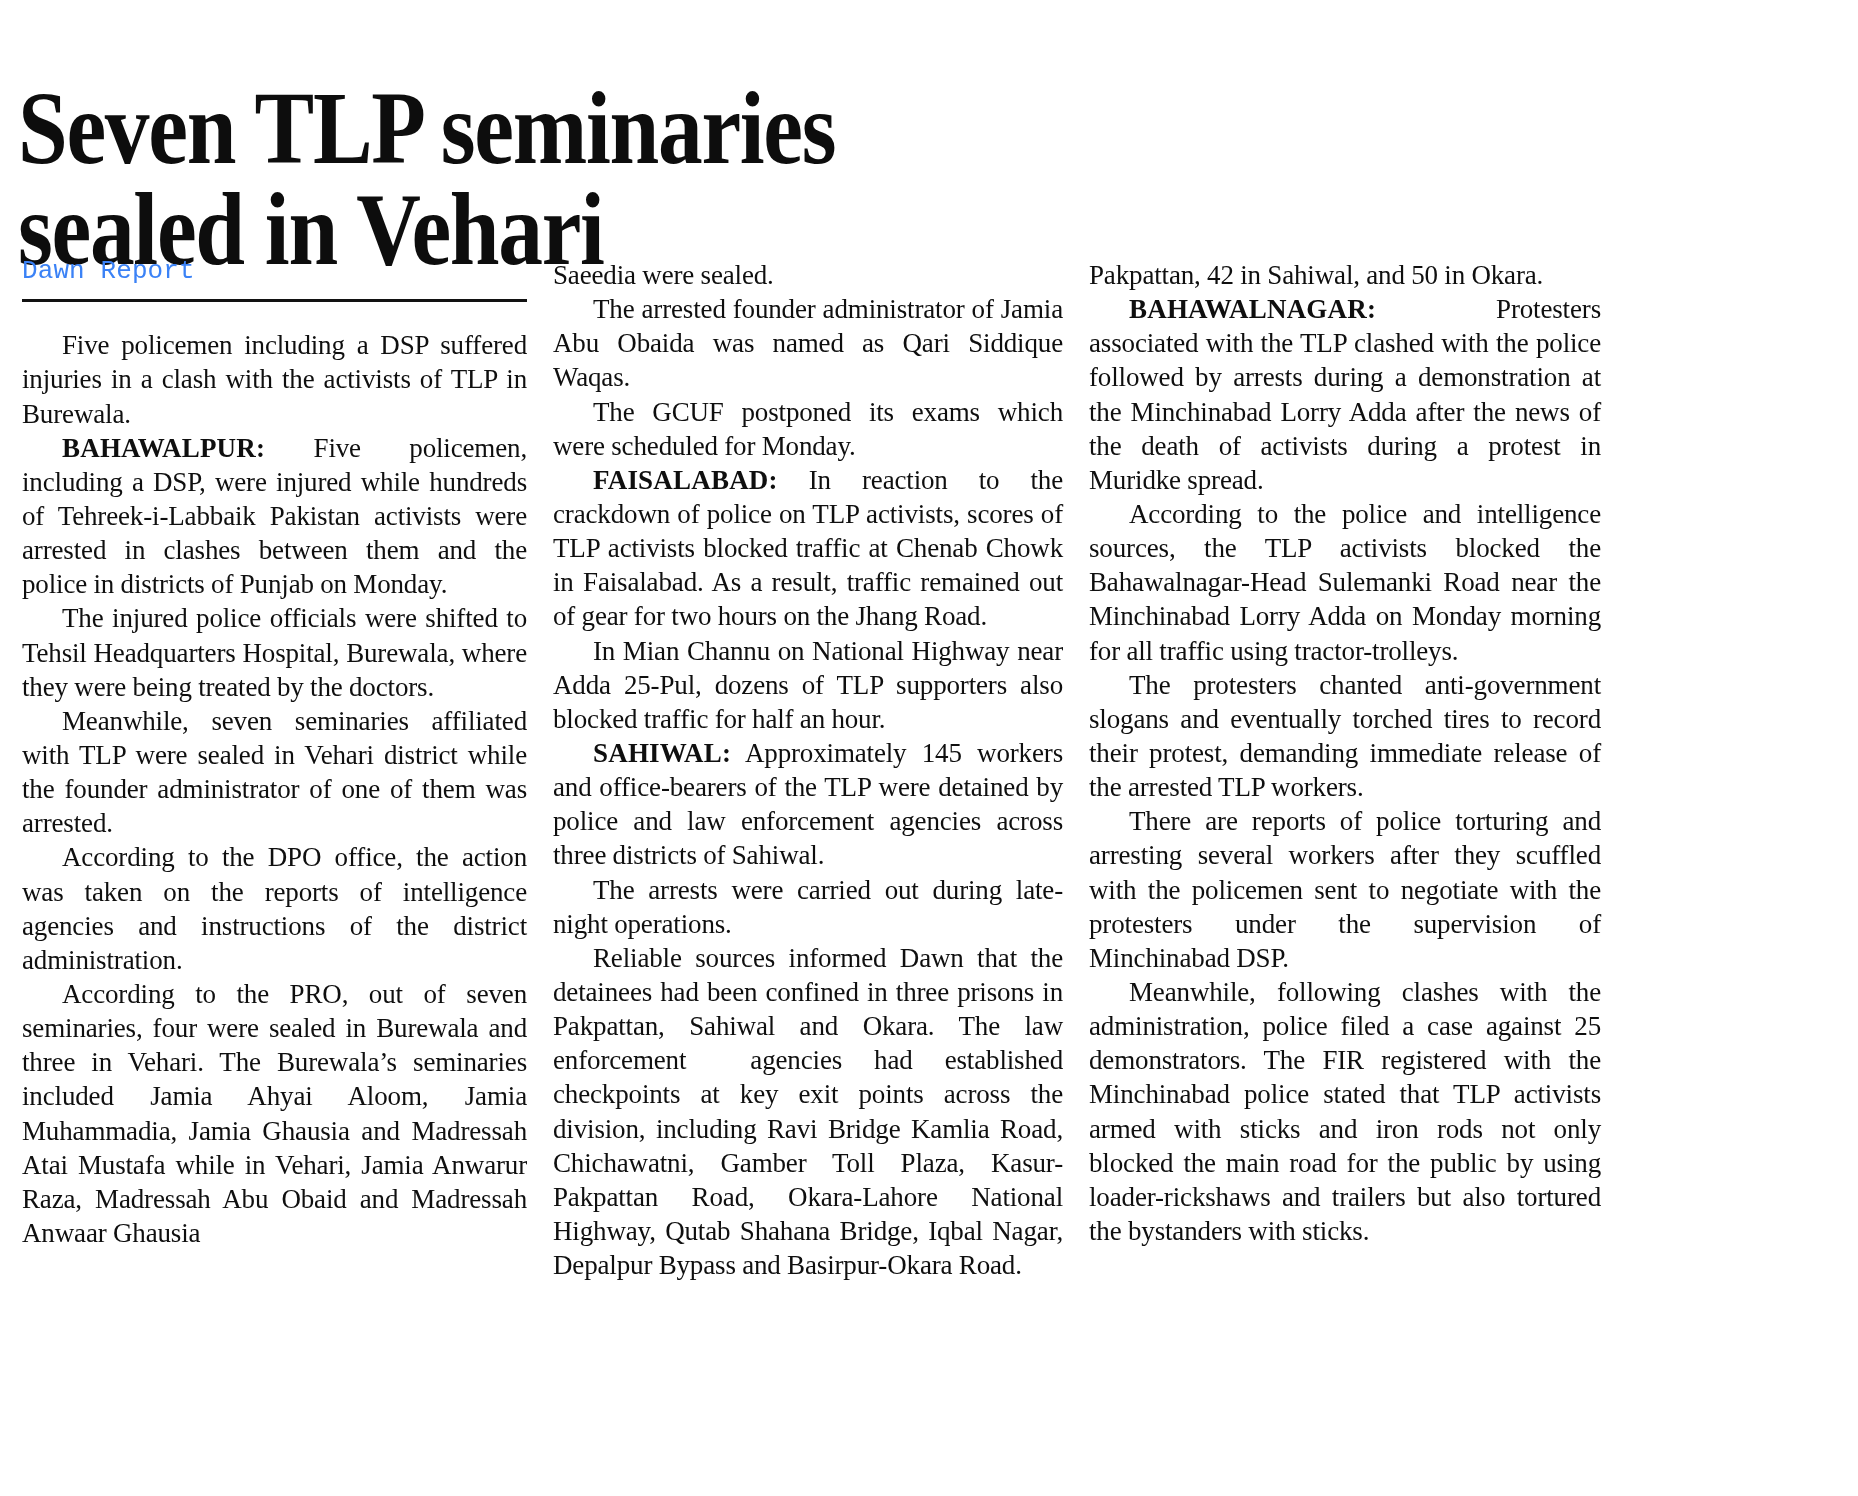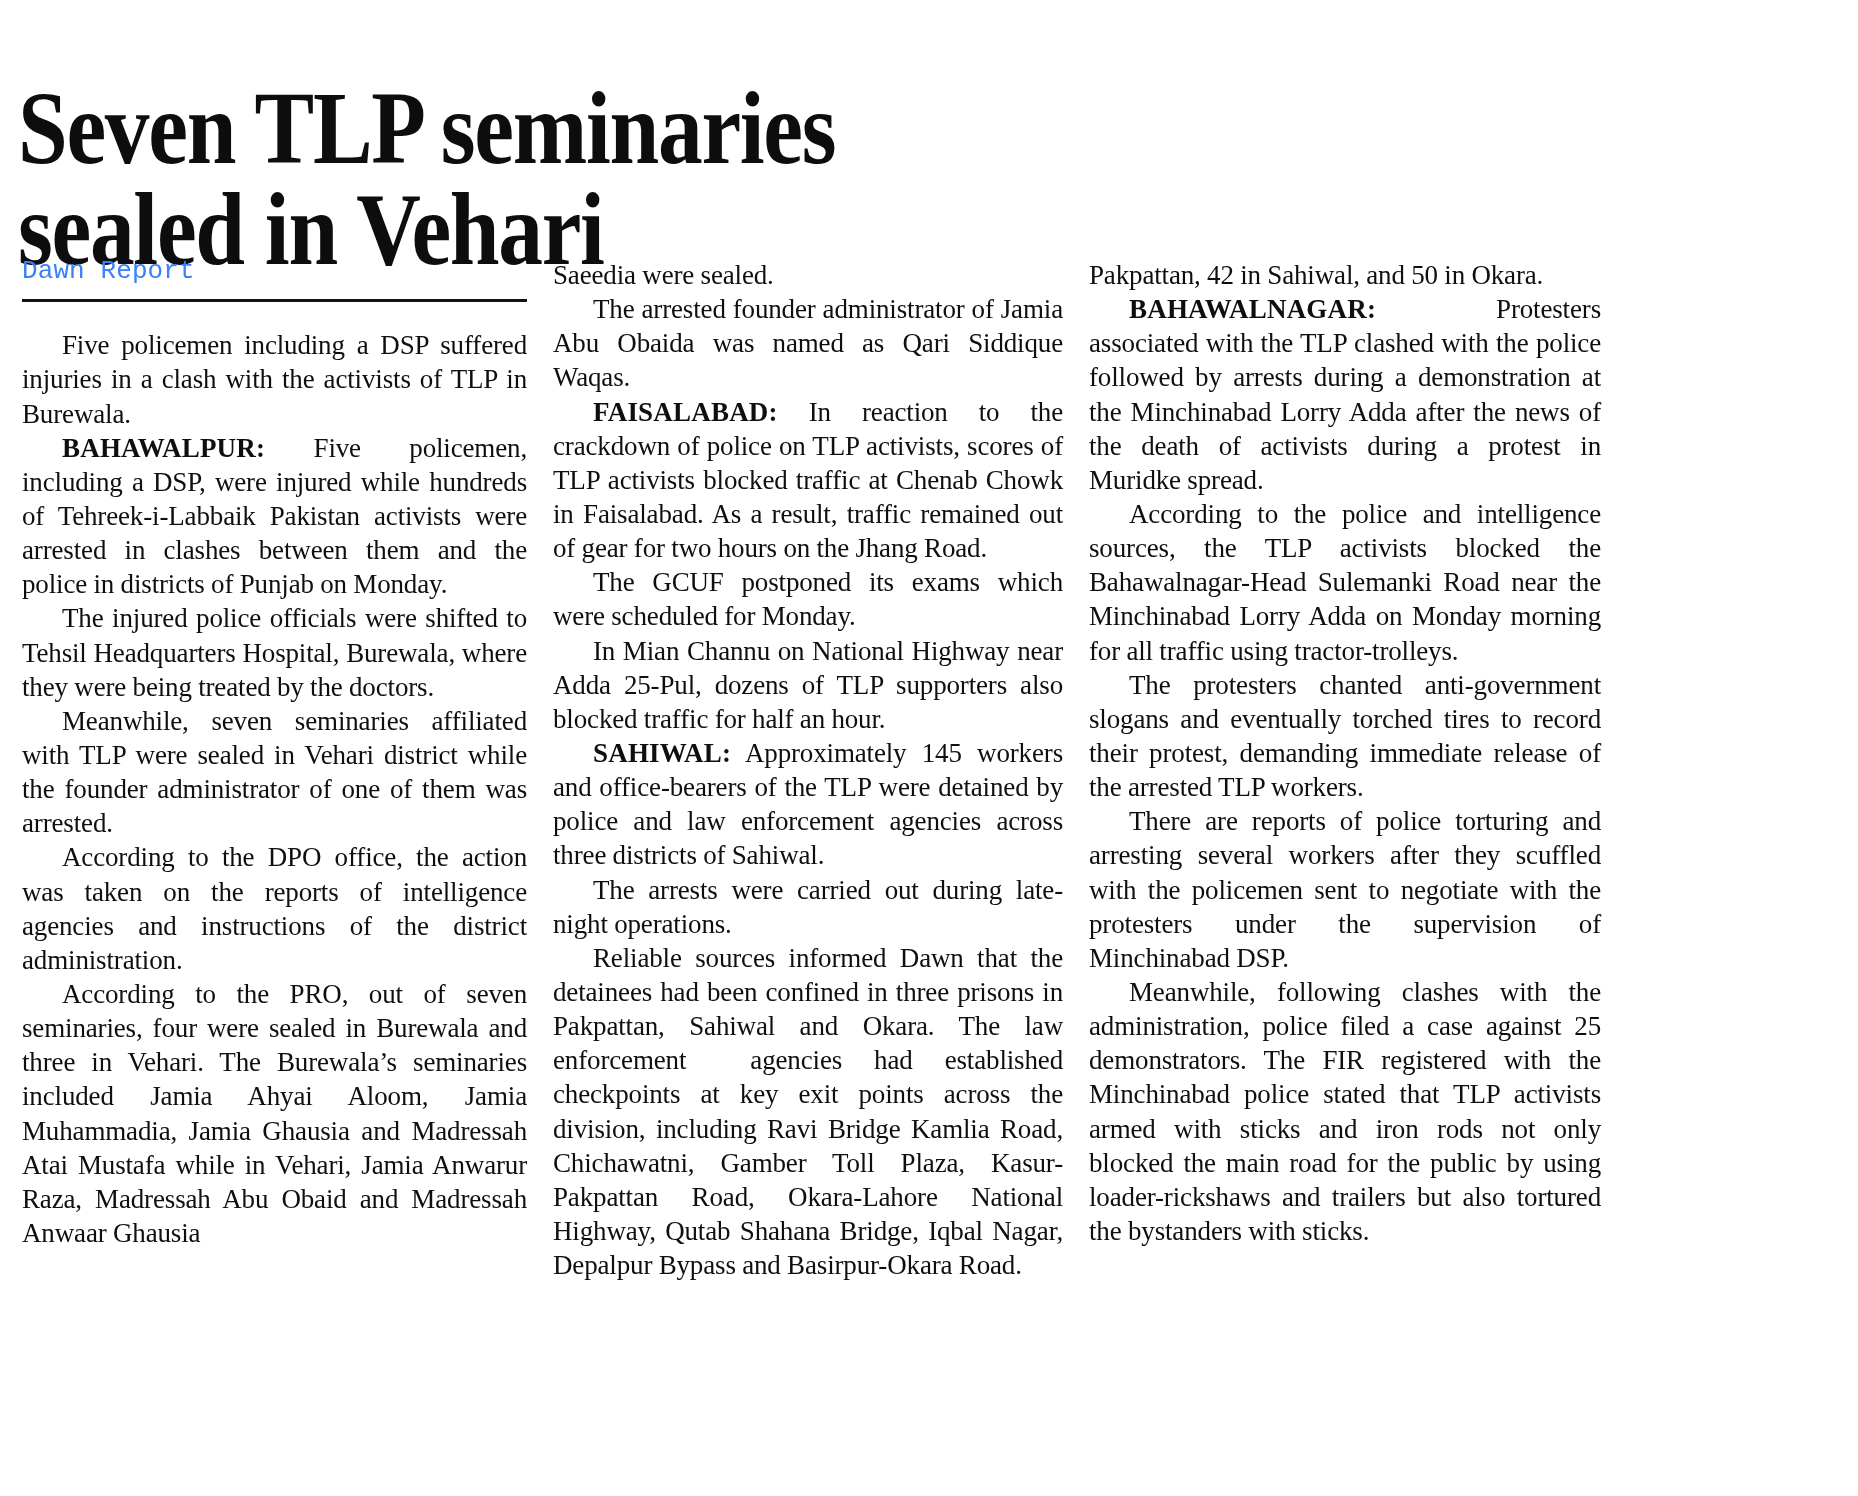--- a/index.html
+++ b/index.html
@@ -119,24 +119,24 @@
       </p>
       <p class="body">The injured police officials were shifted to Tehsil Headquarters Hospital, Burewala, where they were being treated by the doctors.</p>
       <p class="body">Meanwhile, seven seminaries affiliated with TLP were sealed in Vehari district while the founder administrator of one of them was arrested.</p>
       <p class="body">According to the DPO office, the action was taken on the reports of intelligence agencies and instructions of the district administration.</p>
       <p class="body">According to the PRO, out of seven seminaries, four were sealed in Burewala and three in Vehari. The Burewala’s seminaries included Jamia Ahyai Aloom, Jamia Muhammadia, Jamia Ghausia and Madressah Atai Mustafa while in Vehari, Jamia Anwarur Raza, Madressah Abu Obaid and Madressah Anwaar Ghausia</p>
     </div>
 
     <div class="col col-2">
       <p class="body noindent">Saeedia were sealed.</p>
       <p class="body">The arrested founder administrator of Jamia Abu Obaida was named as Qari Siddique Waqas.</p>
+      <p class="body">The GCUF postponed its exams which were scheduled for Monday.</p>
       <p class="body">
         <span class="dateline">FAISALABAD:</span><span> In reaction to the crackdown of police on TLP activists, scores of TLP activists blocked traffic at Chenab Chowk in Faisalabad. As a result, traffic remained out of gear for two hours on the Jhang Road.</span>
       </p>
-      <p class="body">The GCUF postponed its exams which were scheduled for Monday.</p>
       <p class="body">In Mian Channu on National Highway near Adda 25-Pul, dozens of TLP supporters also blocked traffic for half an hour.</p>
       <p class="body">
         <span class="dateline">SAHIWAL:</span><span> Approximately 145 workers and office-bearers of the TLP were detained by police and law enforcement agencies across three districts of Sahiwal.</span>
       </p>
       <p class="body">The arrests were carried out during late-night operations.</p>
       <p class="body">
         <span>Reliable sources informed </span><span class="ital">Dawn</span><span> that the detainees had been confined in three prisons in Pakpattan, Sahiwal and Okara. The law enforcement&nbsp; agencies had established checkpoints at key exit points across the division, including Ravi Bridge Kamlia Road, Chichawatni, Gamber Toll Plaza, Kasur-Pakpattan Road, Okara-Lahore National Highway, Qutab Shahana Bridge, Iqbal Nagar, Depalpur Bypass and Basirpur-Okara Road.</span>
       </p>
 
     </div>

